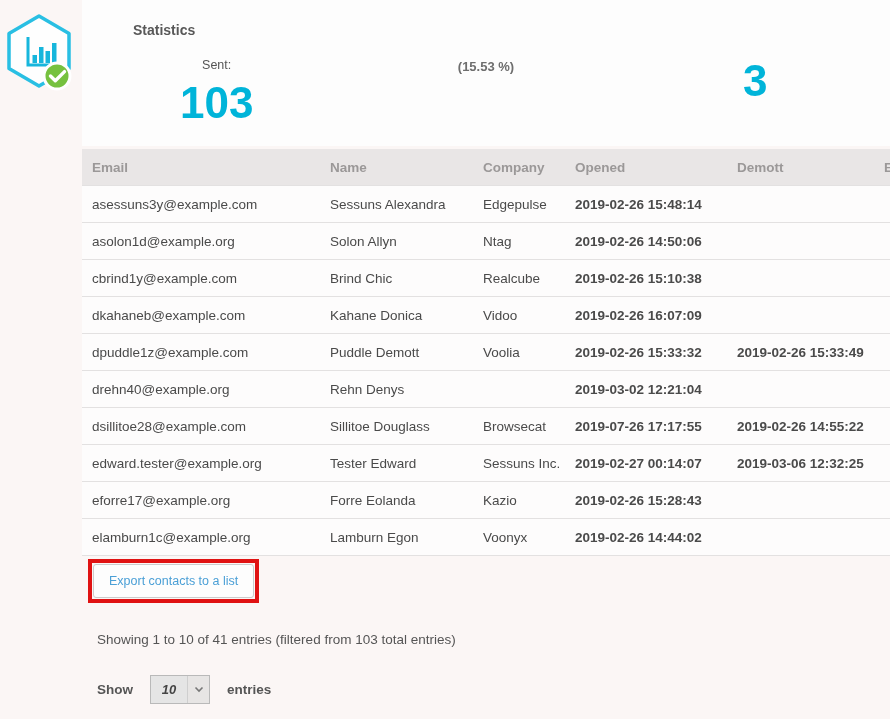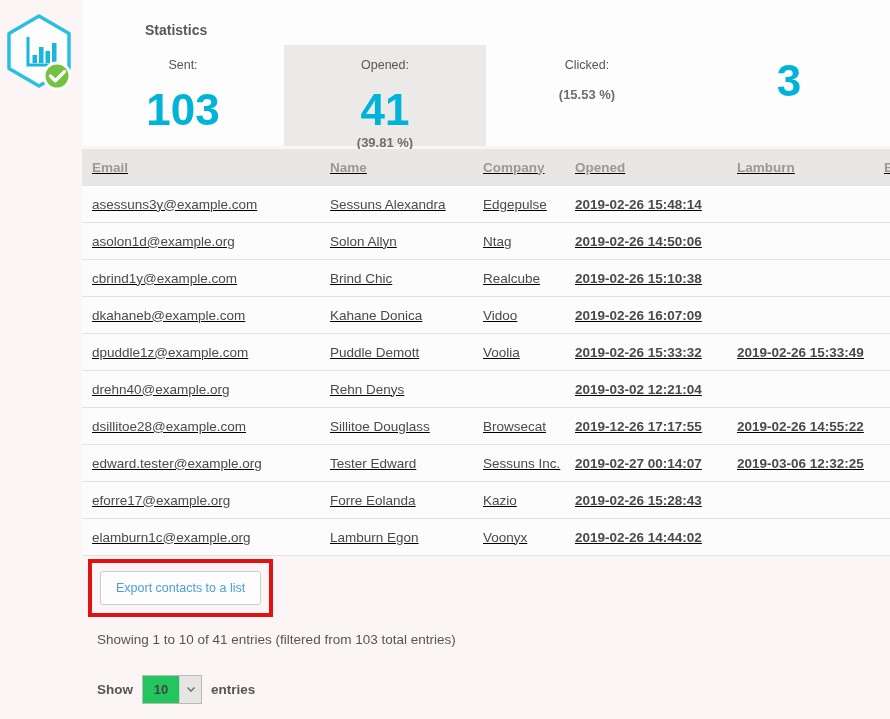--- a/index.html
+++ b/index.html
@@ -7,72 +7,72 @@
     width:890px;height:719px;position:relative;overflow:hidden;
     background:#fbf6f5;
     font-family:"Liberation Sans","DejaVu Sans",sans-serif;
     -webkit-font-smoothing:antialiased;
   }
 
   
   .stats-panel{position:absolute;left:82px;top:0;width:808px;height:146px;background:#fdfdfd;}
 
   .page-title{
-    position:absolute;left:145px;top:22px;
+    position:absolute;left:133px;top:22px;
     font-size:14px;font-weight:bold;color:#585858;
   }
 
   .hex-icon{position:absolute;left:4px;top:13px;width:76px;height:86px;}
 
   
   .stat-row{position:absolute;left:82px;top:45px;width:808px;height:101px;display:flex;}
   .stat-box{flex:1 1 0;text-align:center;padding-top:13px;box-sizing:border-box;}
   .stat-box.active{background:#eceae9;}
-  .stat-label{font-size:12.5px;color:#555555;margin-bottom:15px;}
+  .stat-label{font-size:12.5px;color:#555555;margin-bottom:8px;}
   .stat-value{font-size:44px;font-weight:bold;color:#00b4d9;line-height:1.06;}
   .stat-percent{font-size:13px;font-weight:bold;color:#6e6e6e;margin-top:1px;min-height:15px;}
 
   
-  .table-wrap{position:absolute;left:82px;top:149px;width:808px;overflow:hidden;text-decoration:underline;}
+  .table-wrap{position:absolute;left:82px;top:149px;width:808px;overflow:hidden;}
   table.contacts{border-collapse:collapse;table-layout:fixed;width:940px;background:#fdfcfc;}
   table.contacts th{
     height:36px;background:#e9e6e6;text-align:left;
     font-size:13.5px;font-weight:bold;color:#9b9898;
     padding:0 10px;overflow:hidden;white-space:nowrap;
   }
   table.contacts td{
     height:36px;border-top:1px solid #e3e1e1;
     font-size:13.5px;color:#4a4a4a;
     padding:0 10px;overflow:hidden;white-space:nowrap;
   }
   table.contacts tbody tr:last-child td{border-bottom:1px solid #e3e1e1;}
   td.c-email{color:#4a90d2;cursor:pointer;}
   td.c-opened,td.c-clicked{font-weight:bold;color:#2d2d2d;}
 
   
   .export-annotation{
     position:absolute;left:88px;top:559px;
-    border:4px solid #e01212;padding:8px;background:transparent;
+    border:4px solid #e01212;padding:1px;background:transparent;
   }
   .export-btn{
     display:block;background:#fdfdfd;border:1px solid #cccccc;border-radius:3px;
     padding:9px 15px;font-size:12.5px;color:#4a9fd6;cursor:pointer;
     font-family:"Liberation Sans","DejaVu Sans",sans-serif;
   }
 
   
   .page-summary{
     position:absolute;left:97px;top:626px;width:372px;
     font-size:13.5px;color:#555555;line-height:28px;
   }
   .show-row{position:absolute;left:97px;top:675px;display:flex;align-items:center;}
   .show-label,.entries-label{font-size:13.5px;font-weight:bold;color:#555555;}
   .select-box{
-    margin:0 9px;width:58px;height:27px;border:1px solid #b9b9b9;background:#22c55e;
-    display:flex;align-items:stretch;cursor:pointer;
+    margin:0 17px;width:58px;height:27px;border:1px solid #b9b9b9;background:#e5e5e5;
+    display:flex;align-items:stretch;cursor:pointer;font-style:italic;
   }
   .select-value{flex:1;display:flex;align-items:center;justify-content:center;
     font-size:13px;font-weight:bold;color:#444444;}
   .select-arrow{width:21px;background:#e7e5e4;border-left:1px solid #cfcfcf;
     display:flex;align-items:center;justify-content:center;}
 </style>
 </head>
 <body>
 
 <div class="stats-panel"></div>
@@ -93,27 +93,21 @@
 </svg>
 
 <div class="page-title">Statistics</div>
 
 <div class="stat-row">
   <div class="stat-box">
     <div class="stat-label">Sent:</div>
     <div class="stat-value">103</div>
     <div class="stat-percent"></div>
   </div>
-  <div class="stat-box active">
-    <div class="stat-label">Opened:</div>
-    <div class="stat-value">41</div>
-    <div class="stat-percent">(39.81 %)</div>
-  </div>
   <div class="stat-box">
-    <div class="stat-label">Clicked:</div>
     <div class="stat-percent">(15.53 %)</div>
   </div>
   <div class="stat-box">
     <div class="stat-value">3</div>
   </div>
 </div>
 
 <div class="table-wrap">
   <table class="contacts">
     <colgroup>
@@ -123,21 +117,21 @@
       <col style="width:162px">
         <col style="width:147px">
         <col style="width:148px">
     </colgroup>
     <thead>
       <tr>
         <th>Email</th>
         <th>Name</th>
         <th>Company</th>
         <th>Opened</th>
-        <th>Lamburn</th>
+        <th>Demott</th>
         <th>E</th>
       </tr>
     </thead>
     <tbody>
         <tr>
     <td class="c-email">asessuns3y@example.com</td>
     <td class="c-name">Sessuns Alexandra</td>
     <td class="c-company">Edgepulse</td>
     <td class="c-opened">2019-02-26 15:48:14</td>
     <td class="c-clicked"></td>
@@ -180,21 +174,21 @@
     <td class="c-name">Rehn Denys</td>
     <td class="c-company"></td>
     <td class="c-opened">2019-03-02 12:21:04</td>
     <td class="c-clicked"></td>
     <td class="c-extra"></td>
   </tr>
         <tr>
     <td class="c-email">dsillitoe28@example.com</td>
     <td class="c-name">Sillitoe Douglass</td>
     <td class="c-company">Browsecat</td>
-    <td class="c-opened">2019-12-26 17:17:55</td>
+    <td class="c-opened">2019-07-26 17:17:55</td>
     <td class="c-clicked">2019-02-26 14:55:22</td>
     <td class="c-extra"></td>
   </tr>
         <tr>
     <td class="c-email">edward.tester@example.org</td>
     <td class="c-name">Tester Edward</td>
     <td class="c-company">Sessuns Inc.</td>
     <td class="c-opened">2019-02-27 00:14:07</td>
     <td class="c-clicked">2019-03-06 12:32:25</td>
     <td class="c-extra"></td>

